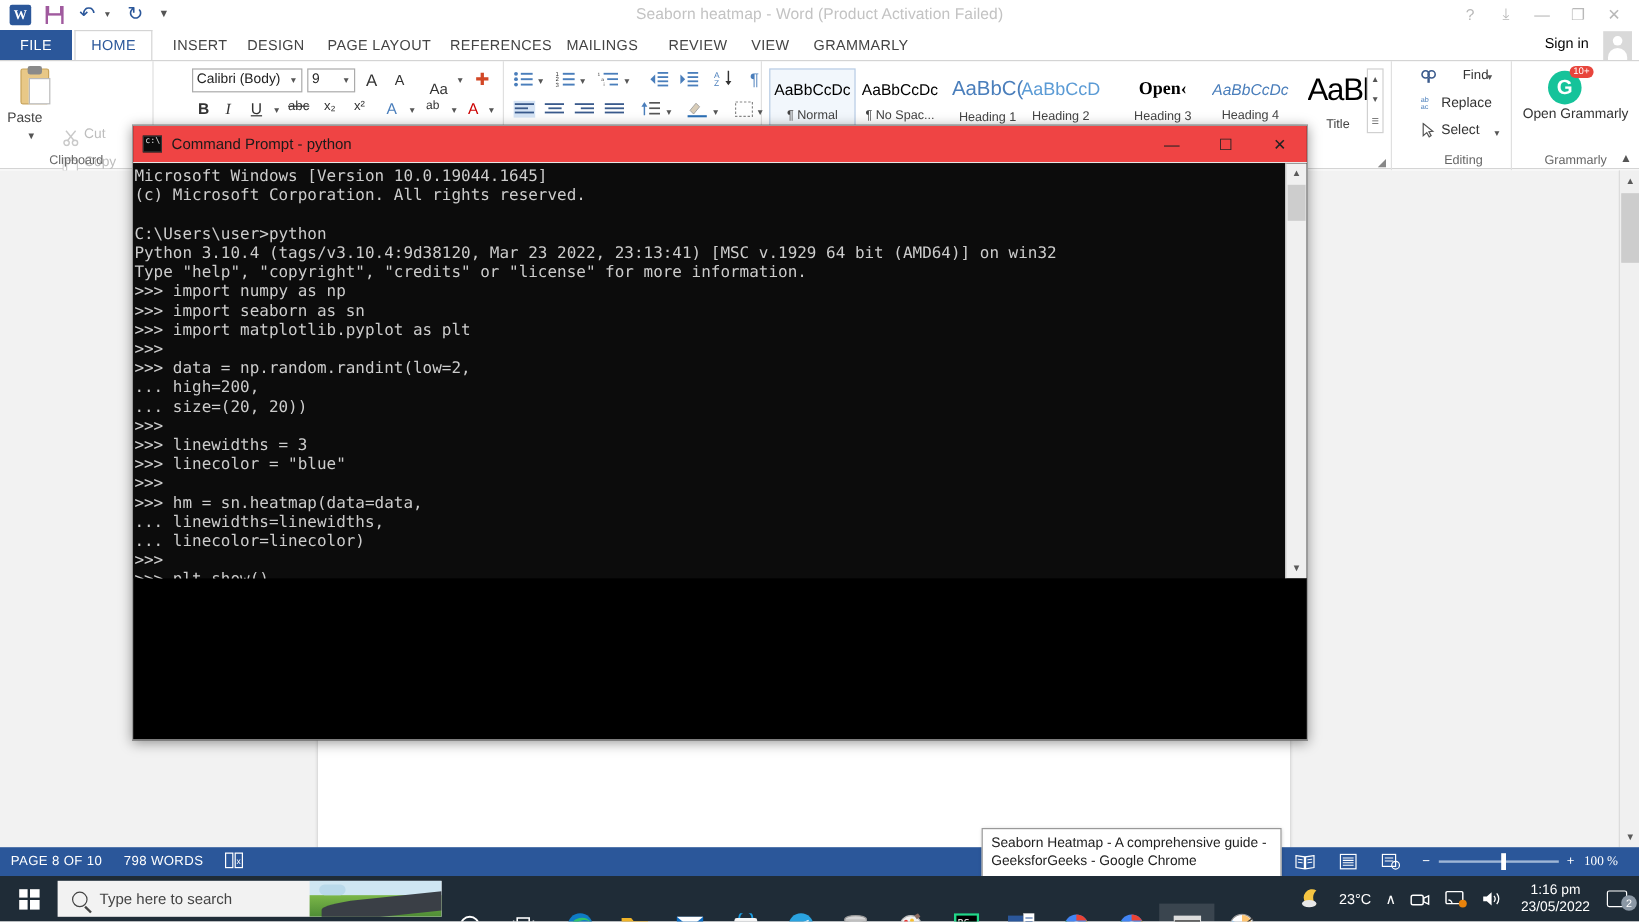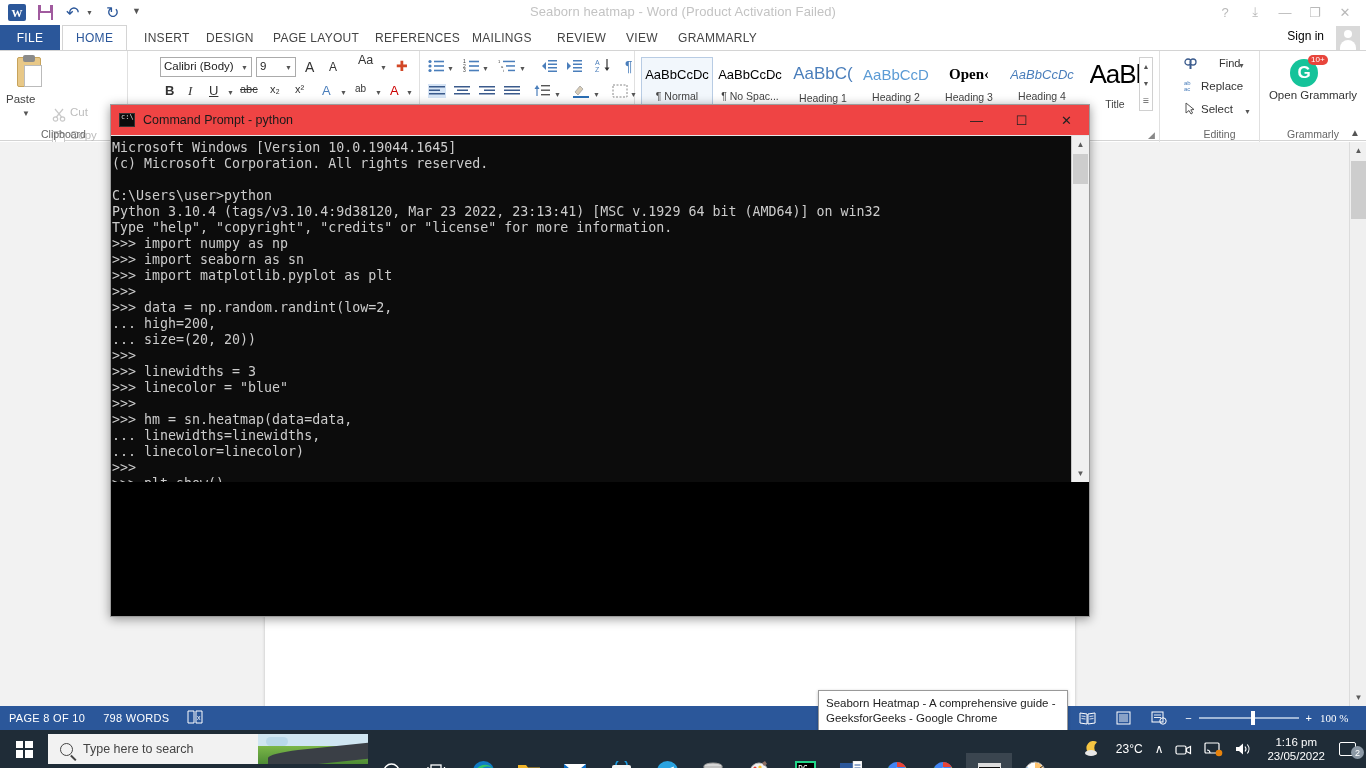--- a/index.html
+++ b/index.html
@@ -355,21 +355,21 @@
         <div class="font-box">
           <span>Calibri (Body)</span>
           <span class="mini-caret">▼</span>
         </div>
         <div class="size-box">
           <span>9</span>
           <span class="mini-caret">▼</span>
         </div>
         <div class="ic" style="left:195px;top:8px;font-size:14px;">A</div>
         <div class="ic" style="left:219px;top:9px;font-size:12px;">A</div>
-        <div class="ic" style="left:248px;top:2px;">Aa</div>
+        <div class="ic" style="left:248px;top:16px;">Aa</div>
         <div class="mini-caret" style="left:270px;top:13px;position:absolute;">▼</div>
         <div class="ic" style="left:286px;top:7px;color:#d24726;font-size:14px;">✚</div>
 
         <div class="fmt-row2" style="left:55px;font-weight:bold;">B</div>
         <div class="fmt-row2" style="left:78px;font-style:italic;font-family:'Liberation Serif',serif;">I</div>
         <div class="fmt-row2" style="left:99px;text-decoration:underline;">U</div>
         <div class="mini-caret" style="left:117px;top:38px;position:absolute;">▼</div>
         <div class="fmt-row2" style="left:130px;font-size:11px;text-decoration:line-through;">abc</div>
         <div class="fmt-row2" style="left:160px;font-size:11px;">x₂</div>
         <div class="fmt-row2" style="left:185px;font-size:11px;">x²</div>
@@ -476,21 +476,21 @@
           <div class="style-name">¶ Normal</div>
         </div>
         <div class="style-item" style="left:79px;">
           <div class="style-sample">AaBbCcDc</div>
           <div class="style-name">¶ No Spac...</div>
         </div>
         <div class="style-item" style="left:152px;">
           <div class="style-sample" style="color:#4a7ebb;font-size:17px;">AaBbC(</div>
           <div class="style-name">Heading 1</div>
         </div>
-        <div class="style-item" style="left:225px;">
+        <div class="style-item" style="left:213px;">
           <div class="style-sample" style="color:#5b9bd5;font-size:15px;">AaBbCcD</div>
           <div class="style-name">Heading 2</div>
         </div>
         <div class="style-item" style="left:298px;">
           <div class="style-sample" style="font-weight:bold;font-family:'Liberation Serif',serif;font-size:15px;">Open‹</div>
           <div class="style-name">Heading 3</div>
         </div>
         <div class="style-item" style="left:371px;">
           <div class="style-sample" style="color:#4a7ebb;font-style:italic;font-size:13px;">AaBbCcDc</div>
           <div class="style-name">Heading 4</div>

